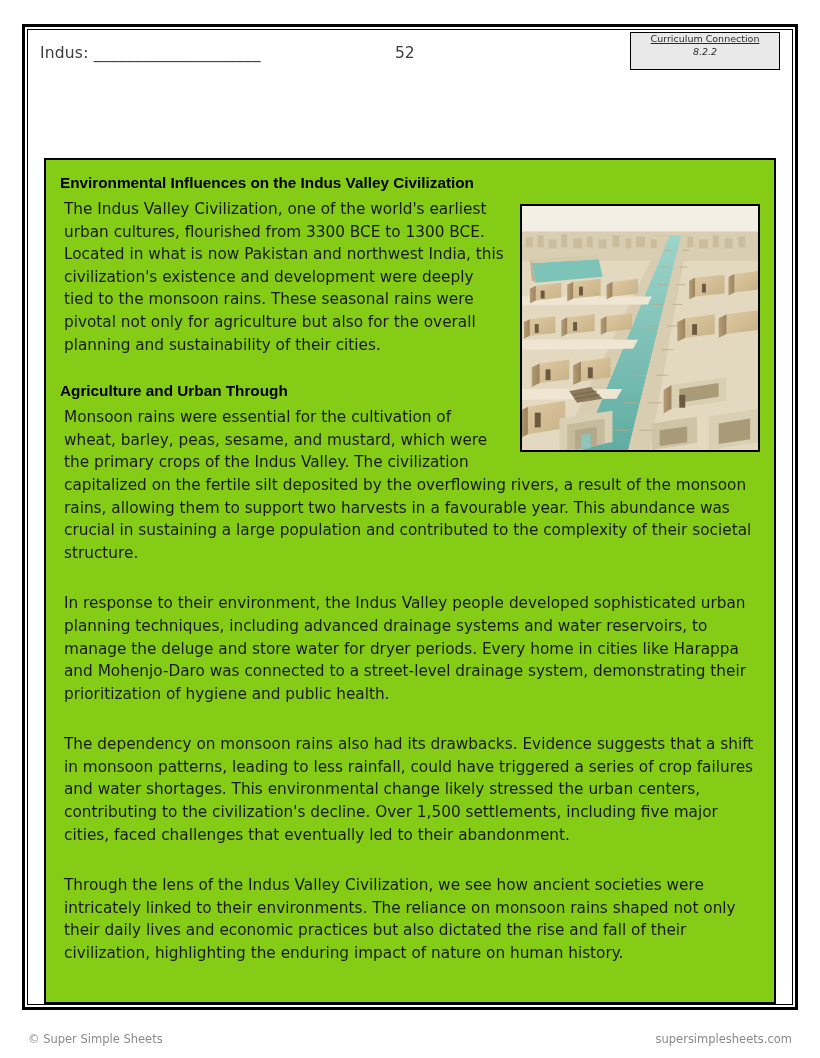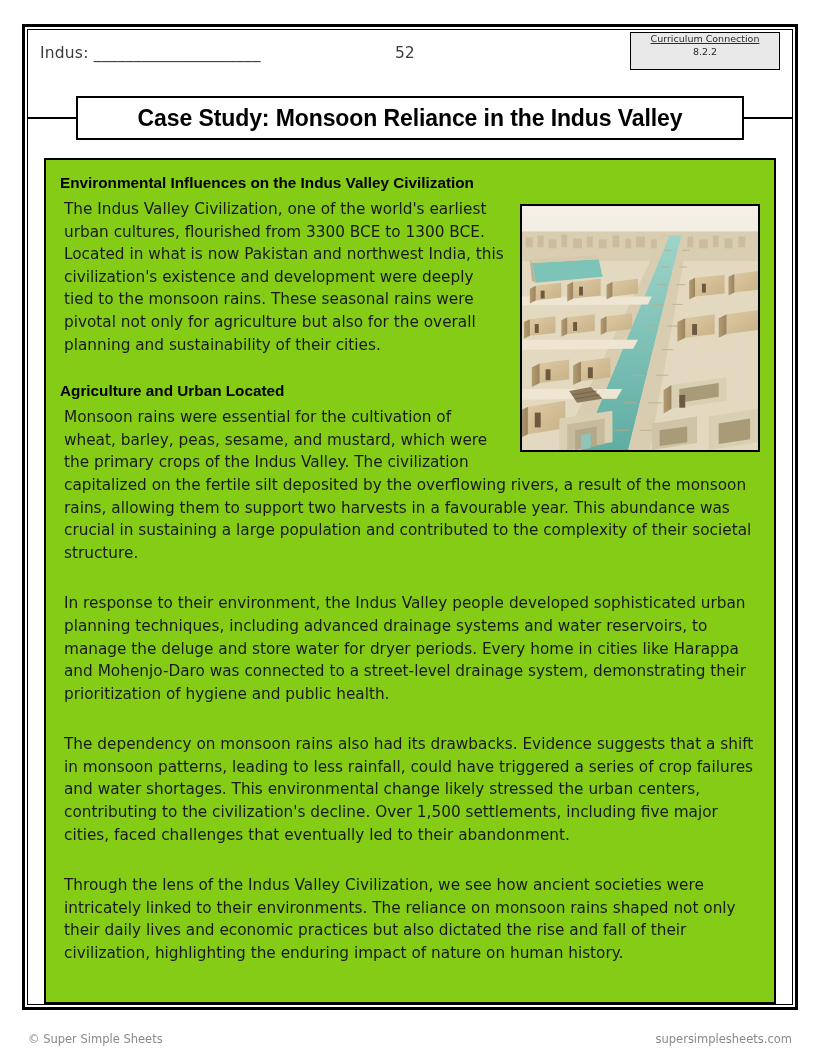--- a/index.html
+++ b/index.html
@@ -82,20 +82,21 @@
     color: #2a2a2a;
     text-decoration: underline;
     line-height: 12px;
     display: block;
   }
   .curriculum-code {
     font-size: 9.5px;
     color: #2a2a2a;
     line-height: 13px;
     display: block;
+    font-style: italic;
   }
 
   
   .title-wrap {
     position: absolute;
     left: 28px;
     top: 96px;
     width: 764px;
     height: 44px;
   }
@@ -200,27 +201,20 @@
 
   <div class="header">
     <div class="name-line">Indus: _____________________</div>
     <div class="page-number">52</div>
     <div class="curriculum-box">
       <span class="curriculum-title">Curriculum Connection</span>
       <span class="curriculum-code">8.2.2</span>
     </div>
   </div>
 
-  <div class="title-wrap">
-    <div class="title-rule left"></div>
-    <div class="title-rule right"></div>
-    <div class="title-box">
-      <span class="title-text">Case Study: Monsoon Reliance in the Indus Valley</span>
-    </div>
-  </div>
 
   <div class="content-box">
     <div class="article">
 
       <div class="illustration">
         <svg class="illus-svg" viewBox="0 0 240 248" preserveAspectRatio="none">
           <defs>
             <linearGradient id="sky" x1="0" y1="0" x2="0" y2="1">
               <stop offset="0%" stop-color="#f4f0e6"></stop>
               <stop offset="100%" stop-color="#e6ddc8"></stop>
@@ -406,21 +400,21 @@
 
           <rect x="0" y="0" width="240" height="248" fill="none"></rect>
         </svg>
       </div>
 
       <h3>Environmental Influences on the Indus Valley Civilization</h3>
       <p>The Indus Valley Civilization, one of the world's earliest urban cultures, flourished from 3300 BCE to 1300 BCE. Located in what is now Pakistan and northwest India, this civilization's existence and development were deeply tied to the monsoon rains. These seasonal rains were pivotal not only for agriculture but also for the overall planning and sustainability of their cities.</p>
 
       <div class="spacer"></div>
 
-      <h3>Agriculture and Urban Located</h3>
+      <h3>Agriculture and Urban Through</h3>
       <p>Monsoon rains were essential for the cultivation of wheat, barley, peas, sesame, and mustard, which were the primary crops of the Indus Valley. The civilization capitalized on the fertile silt deposited by the overflowing rivers, a result of the monsoon rains, allowing them to support two harvests in a favourable year. This abundance was crucial in sustaining a large population and contributed to the complexity of their societal structure.</p>
 
       <div class="spacer"></div>
 
       <p>In response to their environment, the Indus Valley people developed sophisticated urban planning techniques, including advanced drainage systems and water reservoirs, to manage the deluge and store water for dryer periods. Every home in cities like Harappa and Mohenjo-Daro was connected to a street-level drainage system, demonstrating their prioritization of hygiene and public health.</p>
 
       <div class="spacer"></div>
 
       <p>The dependency on monsoon rains also had its drawbacks. Evidence suggests that a shift in monsoon patterns, leading to less rainfall, could have triggered a series of crop failures and water shortages. This environmental change likely stressed the urban centers, contributing to the civilization's decline. Over 1,500 settlements, including five major cities, faced challenges that eventually led to their abandonment.</p>
 

